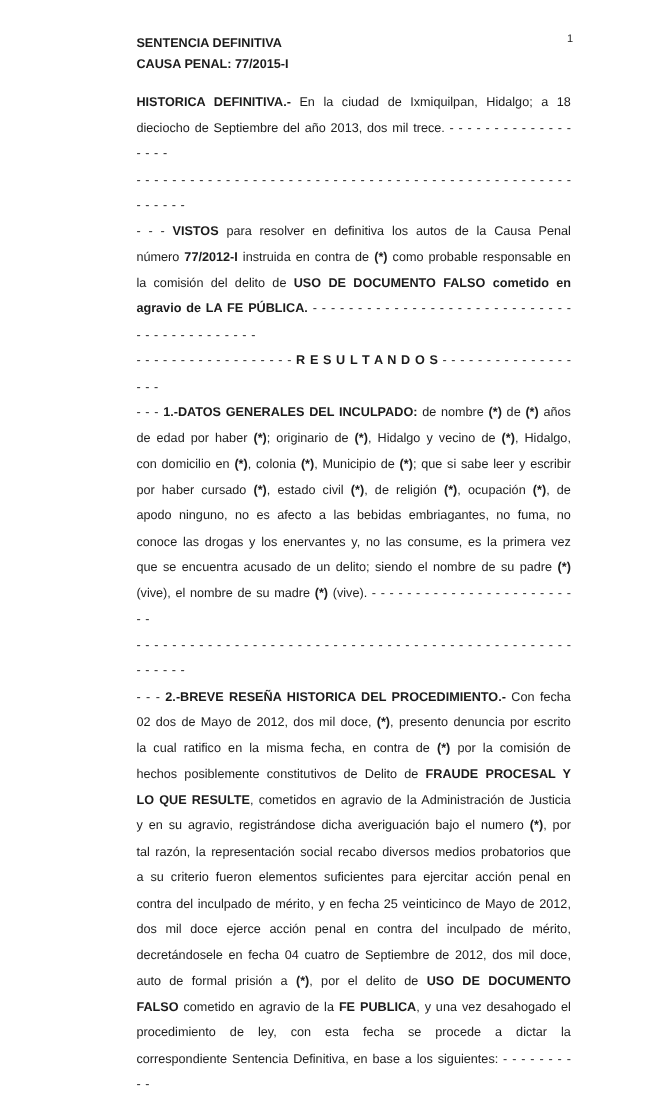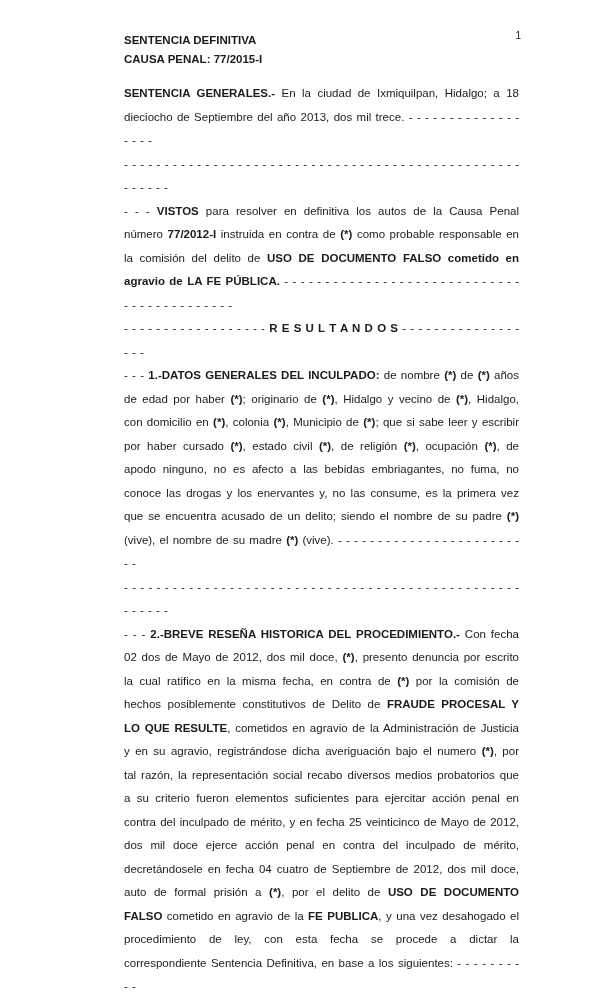--- a/index.html
+++ b/index.html
@@ -43,21 +43,21 @@
 
 <div class="page">
   <div class="page-number">1</div>
 
   <div class="doc-header">
     <div>SENTENCIA DEFINITIVA</div>
     <div>CAUSA PENAL: 77/2015-I</div>
   </div>
 
   <div class="doc-body">
-      <p><span class="b">SENTENCIA GENERALES.- </span><span>En la ciudad de Ixmiquilpan, Hidalgo; a 18 dieciocho de Septiembre del año 2013, dos mil trece. - - - - - - - - - - - - - - - - - -</span></p>
+      <p><span class="b">HISTORICA DEFINITIVA.- </span><span>En la ciudad de Ixmiquilpan, Hidalgo; a 18 dieciocho de Septiembre del año 2013, dos mil trece. - - - - - - - - - - - - - - - - - -</span></p>
       <p><span>- - - - - - - - - - - - - - - - - - - - - - - - - - - - - - - - - - - - - - - - - - - - - - - - - - - - - - -</span></p>
       <p><span>- - - </span><span class="b">VISTOS</span><span> para resolver en definitiva los autos de la Causa Penal número </span><span class="b">77/2012-I</span><span> instruida en contra de </span><span class="b">(*)</span><span> como probable responsable en la comisión del delito de </span><span class="b">USO DE DOCUMENTO FALSO cometido en agravio de LA FE PÚBLICA.</span><span> - - - - - - - - - - - - - - - - - - - - - - - - - - - - - - - - - - - - - - - - - - -</span></p>
       <p><span>- - - - - - - - - - - - - - - - - - </span><span class="b">R E S U L T A N D O S</span><span> - - - - - - - - - - - - - - - - - -</span></p>
       <p><span>- - - </span><span class="b">1.-DATOS GENERALES DEL INCULPADO:</span><span> de nombre </span><span class="b">(*)</span><span> de </span><span class="b">(*)</span><span> años de edad por haber </span><span class="b">(*)</span><span>; originario de </span><span class="b">(*)</span><span>, Hidalgo y vecino de </span><span class="b">(*)</span><span>, Hidalgo, con domicilio en </span><span class="b">(*)</span><span>, colonia </span><span class="b">(*)</span><span>, Municipio de </span><span class="b">(*)</span><span>; que si sabe leer y escribir por haber cursado </span><span class="b">(*)</span><span>, estado civil </span><span class="b">(*)</span><span>, de religión </span><span class="b">(*)</span><span>, ocupación </span><span class="b">(*)</span><span>, de apodo ninguno, no es afecto a las bebidas embriagantes, no fuma, no conoce las drogas y los enervantes y, no las consume, es la primera vez que se encuentra acusado de un delito; siendo el nombre de su padre </span><span class="b">(*)</span><span> (vive), el nombre de su madre </span><span class="b">(*)</span><span> (vive). - - - - - - - - - - - - - - - - - - - - - - - - -</span></p>
       <p><span>- - - - - - - - - - - - - - - - - - - - - - - - - - - - - - - - - - - - - - - - - - - - - - - - - - - - - - -</span></p>
       <p><span>- - - </span><span class="b">2.-BREVE RESEÑA HISTORICA DEL PROCEDIMIENTO.-</span><span> Con fecha 02 dos de Mayo de 2012, dos mil doce, </span><span class="b">(*)</span><span>, presento denuncia por escrito la cual ratifico en la misma fecha, en contra de </span><span class="b">(*)</span><span> por la comisión de hechos posiblemente constitutivos de Delito de </span><span class="b">FRAUDE PROCESAL Y LO QUE RESULTE</span><span>, cometidos en agravio de la Administración de Justicia y en su agravio, registrándose dicha averiguación bajo el numero </span><span class="b">(*)</span><span>, por tal razón, la representación social recabo diversos medios probatorios que a su criterio fueron elementos suficientes para ejercitar acción penal en contra del inculpado de mérito, y en fecha 25 veinticinco de Mayo de 2012, dos mil doce ejerce acción penal en contra del inculpado de mérito, decretándosele en fecha 04 cuatro de Septiembre de 2012, dos mil doce, auto de formal prisión a </span><span class="b">(*)</span><span>, por el delito de </span><span class="b">USO DE DOCUMENTO FALSO</span><span> cometido en agravio de la </span><span class="b">FE PUBLICA</span><span>, y una vez desahogado el procedimiento de ley, con esta fecha se procede a dictar la correspondiente Sentencia Definitiva, en base a los siguientes: - - - - - - - - - -</span></p>
     </div>
 </div>
 
 </body></html>

